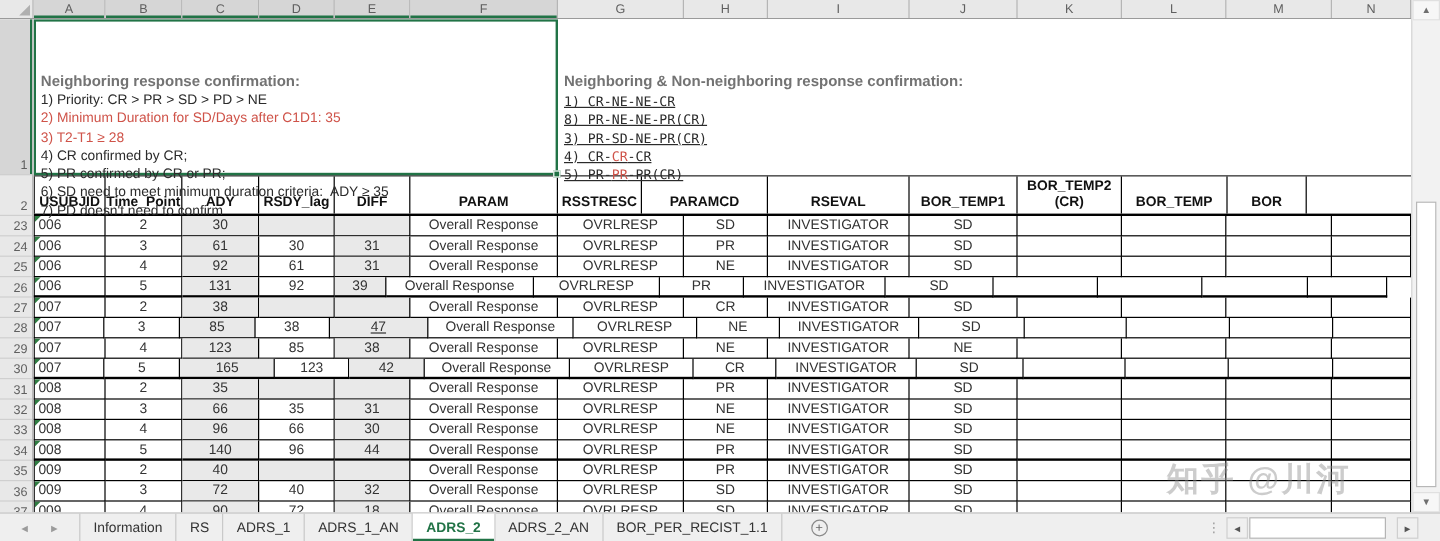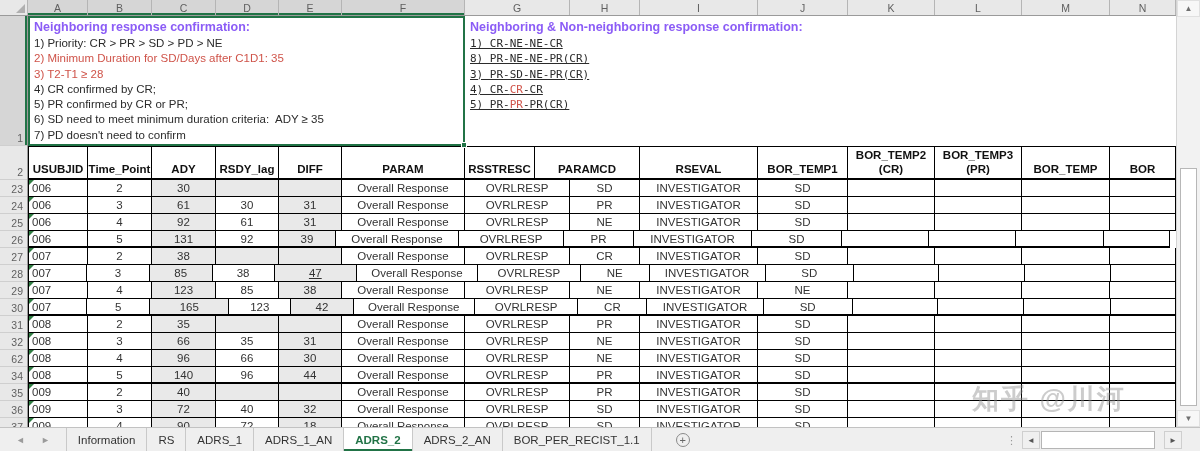--- a/index.html
+++ b/index.html
@@ -24,21 +24,21 @@
 
   
   .content{position:absolute;left:28px;top:16px;width:1148px;height:411px;background:#fff;overflow:hidden;}
 
   .notes-row{position:relative;width:100%;height:130px;background:#fff;}
   .selbox{position:absolute;left:0;top:0;width:437px;height:130px;border:2px solid var(--green);}
   .fillhandle{position:absolute;right:-4px;bottom:-4px;width:6px;height:6px;background:var(--green);border:1px solid #fff;}
   .noteblock{position:absolute;top:3px;}
   .noteblock.left{left:6px;}
   .noteblock.right{left:442px;}
-  .note-title{font-weight:bold;font-size:12.5px;color:#8b5cf6;line-height:16px;margin-bottom:1px;white-space:pre;}
+  .note-title{font-weight:bold;font-size:12.5px;color:#737373;line-height:16px;margin-bottom:1px;white-space:pre;margin-top:41px;}
   .note-line{font-size:11.5px;line-height:15.3px;color:#2b2b2b;white-space:pre;}
   .note-line.mono{font-family:"DejaVu Sans Mono","Liberation Mono",monospace;font-size:11px;text-decoration:underline;}
   .red{color:var(--red);}
 
   .thead{display:flex;width:100%;height:34px;border-top:1px solid var(--grid);border-bottom:2px solid var(--grid);background:#fff;}
   .th{border-right:1px solid var(--grid);display:flex;flex-direction:column;align-items:center;justify-content:flex-end;font-weight:bold;font-size:11.5px;line-height:13.5px;padding-bottom:2px;color:#111;text-align:center;}
   .th:first-child,.td:first-child{border-left:1px solid var(--grid);}
 
   .trow{display:flex;width:100%;height:17px;}
   .td{position:relative;border-right:1px solid var(--grid);border-bottom:1px solid var(--grid);font-size:11.5px;color:#333;display:flex;align-items:center;justify-content:center;overflow:hidden;}
@@ -100,21 +100,21 @@
       <div class="gut" style="height: 17px;">23</div>
       <div class="gut" style="height: 17px;">24</div>
       <div class="gut" style="height: 17px;">25</div>
       <div class="gut" style="height: 17px;">26</div>
       <div class="gut" style="height: 17px;">27</div>
       <div class="gut" style="height: 17px; padding-left: 20px;">28</div>
       <div class="gut" style="height: 17px;">29</div>
       <div class="gut" style="height: 17px;">30</div>
       <div class="gut" style="height: 17px;">31</div>
       <div class="gut" style="height: 17px;">32</div>
-      <div class="gut" style="height: 17px;">62</div>
+      <div class="gut" style="height: 17px;">33</div>
       <div class="gut" style="height: 17px;">34</div>
       <div class="gut" style="height: 17px;">35</div>
       <div class="gut" style="height: 17px;">36</div>
       <div class="gut" style="height: 17px;">37</div>
     </div>
 
   <div class="content">
     <div class="notes-row">
       <div class="selbox">
         <div class="fillhandle"></div>
@@ -170,24 +170,20 @@
         <div class="th" style="width: 118px;">
           <div>RSEVAL</div>
         </div>
         <div class="th" style="width: 90px;">
           <div>BOR_TEMP1</div>
         </div>
         <div class="th" style="width: 87px;">
           <div>BOR_TEMP2</div>
           <div>(CR)</div>
         </div>
-        <div class="th" style="width: 87px;">
-          <div>BOR_TEMP3</div>
-          <div>(PR)</div>
-        </div>
         <div class="th" style="width: 88px;">
           <div>BOR_TEMP</div>
         </div>
         <div class="th" style="width: 66px;">
           <div>BOR</div>
         </div>
       </div>
     <div id="table-body">
         <div class="trow">
           <div class="td left err" style="width: 60px;">006</div>
@@ -235,21 +231,21 @@
           <div class="td" style="width: 87px;"></div>
           <div class="td" style="width: 87px;"></div>
           <div class="td" style="width: 88px;"></div>
           <div class="td" style="width: 66px;"></div>
         </div>
         <div class="trow gend">
           <div class="td left err" style="width: 60px;">006</div>
           <div class="td" style="width: 64px;">5</div>
           <div class="td shaded" style="width: 64px;">131</div>
           <div class="td" style="width: 63px;">92</div>
-          <div class="td shaded" style="width: 57px;">39</div>
+          <div class="td shaded" style="width: 43px;">39</div>
           <div class="td" style="width: 123px;">Overall Response</div>
           <div class="td" style="width: 105px;">OVRLRESP</div>
           <div class="td" style="width: 70px;">PR</div>
           <div class="td" style="width: 118px;">INVESTIGATOR</div>
           <div class="td" style="width: 90px;">SD</div>
           <div class="td" style="width: 87px;"></div>
           <div class="td" style="width: 87px;"></div>
           <div class="td" style="width: 88px;"></div>
           <div class="td" style="width: 66px;"></div>
         </div>

